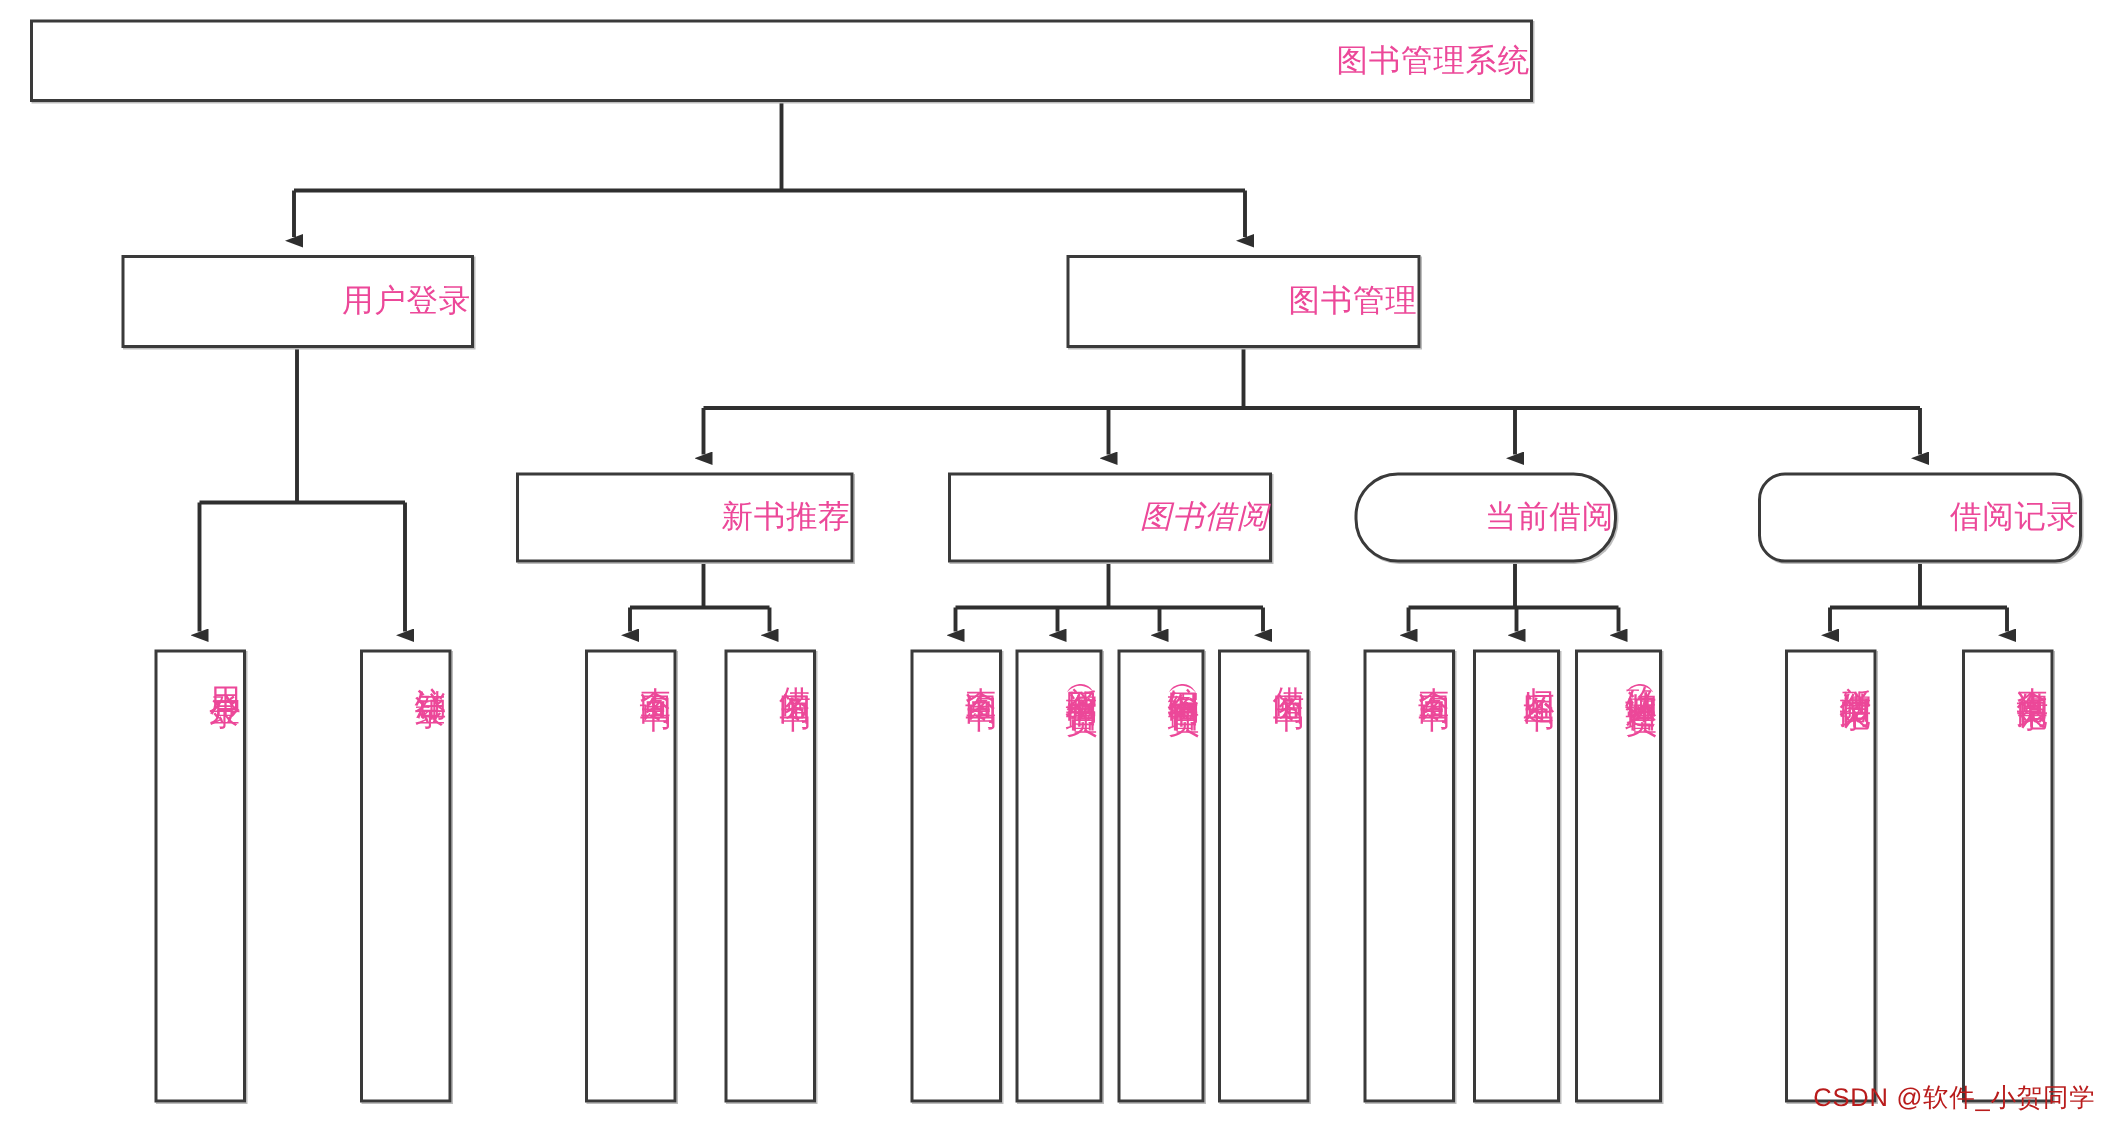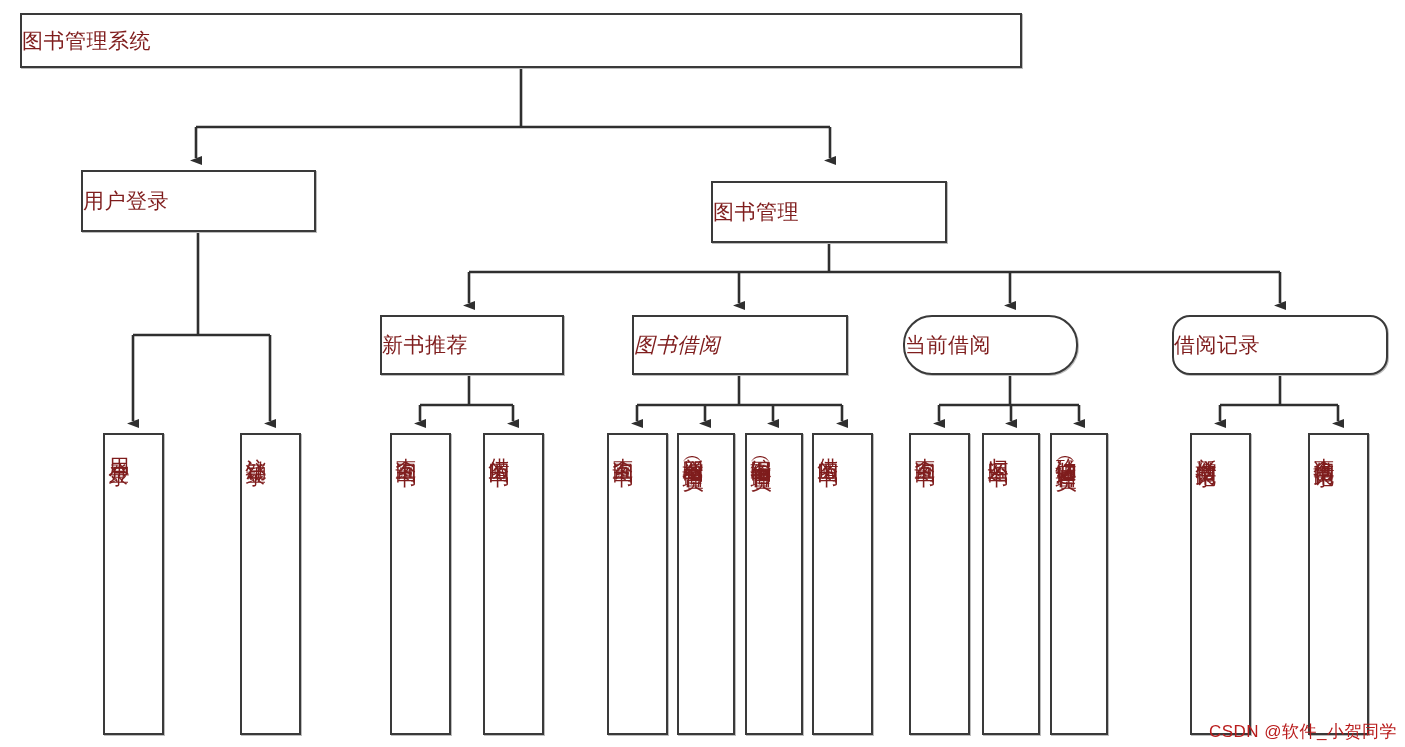--- a/index.html
+++ b/index.html
@@ -14,22 +14,22 @@
   svg.wires { position:absolute; left:0; top:0; width:1405px; height:747px; pointer-events:none; }
 
   .node {
     position:absolute;
     box-sizing:border-box;
     background:#ffffff;
     border:2px solid #3a3a3a;
     box-shadow:1px 1px 0 #bdbdbd;
     display:flex;
     align-items:center;
-    justify-content:flex-start;
-    color:#7f1d1d;
+    justify-content:flex-end;
+    color:#ec4899;
   }
   .node .label {
     font-size:21px;
     line-height:1.12;
     letter-spacing:0.5px;
     white-space:nowrap;
   }
   
   .node.vertical { align-items:flex-start; padding-top:6px; }
   .node.vertical .label {
@@ -106,25 +106,25 @@
     </g>
   </svg>
 
   <div class="node" style="left:20px; top:13px; width:1002px; height:55px;">
     <span class="label">图书管理系统</span>
   </div>
 
   <div class="node" style="left:81px; top:170px; width:235px; height:62px;">
     <span class="label">用户登录</span>
   </div>
-  <div class="node" style="left:711px; top:170px; width:236px; height:62px;margin-top:11px;">
+  <div class="node" style="left:711px; top:170px; width:236px; height:62px;">
     <span class="label">图书管理</span>
   </div>
 
-  <div class="node" style="left:380px; top:315px; width:184px; height:60px;">
+  <div class="node" style="left:344px; top:315px; width:225px; height:60px;">
     <span class="label">新书推荐</span>
   </div>
   <div class="node" style="left:632px; top:315px; width:216px; height:60px;font-style:italic;">
     <span class="label">图书借阅</span>
   </div>
   <div class="node" style="left:903px; top:315px; width:175px; height:60px;border-radius:29px;">
     <span class="label">当前借阅</span>
   </div>
   <div class="node" style="left:1172px; top:315px; width:216px; height:60px;border-radius:18px;">
     <span class="label">借阅记录</span>

